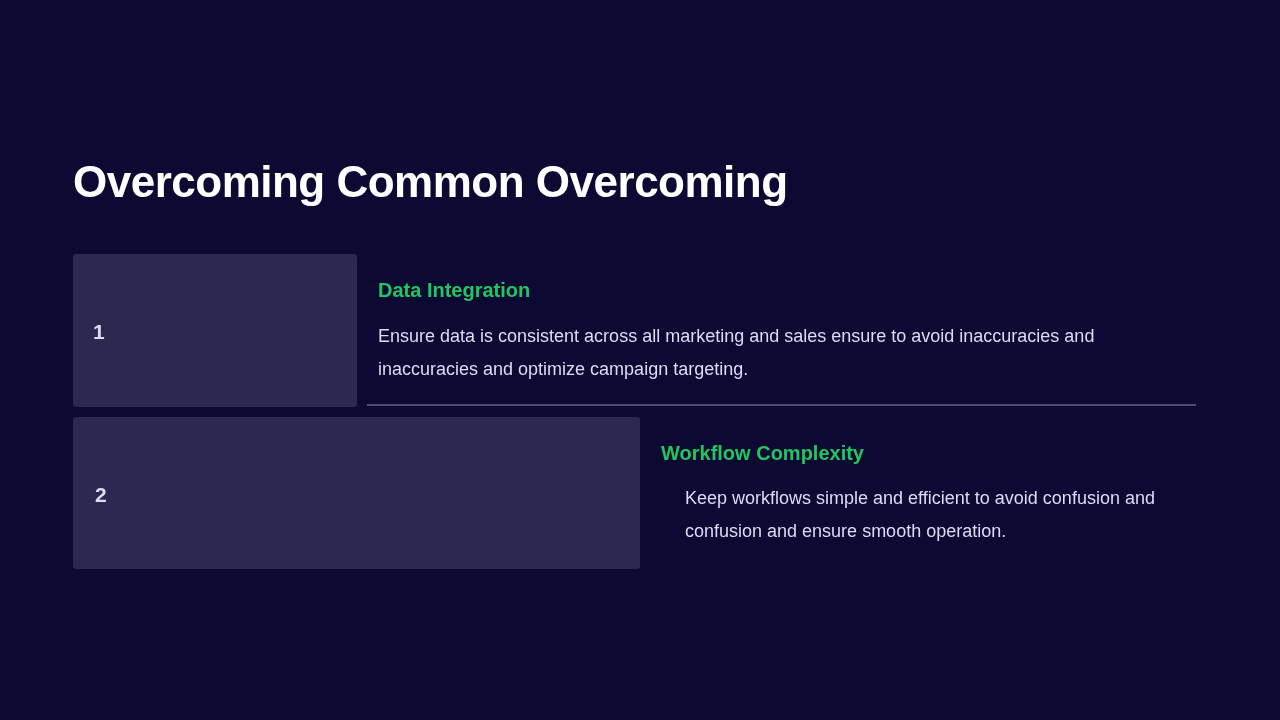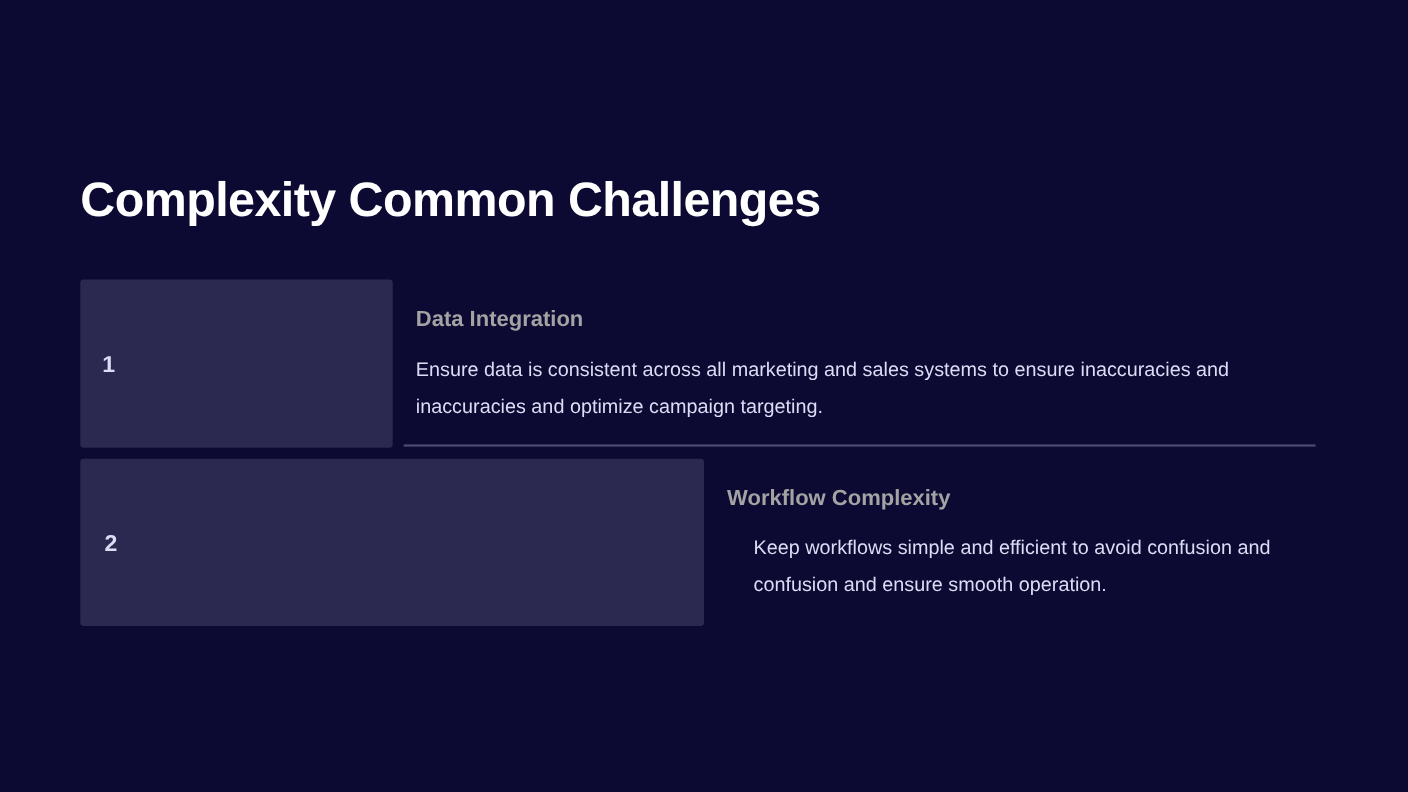--- a/index.html
+++ b/index.html
@@ -36,46 +36,46 @@
       font-size: 21px;
       font-weight: 700;
       color: #dcdcf5;
       line-height: 24px;
     }
     .item-heading {
       position: absolute;
       margin: 0;
       font-size: 20px;
       font-weight: 700;
-      color: #a3a3a3;
+      color: #22c55e;
       line-height: 26px;
       white-space: nowrap;
     }
     .item-body {
       position: absolute;
       margin: 0;
       font-size: 18px;
       color: #dcdcf5;
       line-height: 33px;
     }
     .divider {
       position: absolute;
       height: 2px;
       background: #4d4a73;
     }
   </style>
 </head>
 <body>
 
-<h1 class="slide-title">Complexity Common Challenges</h1>
+<h1 class="slide-title">Overcoming Common Overcoming</h1>
 
 <div class="card" style="left:73px; top:254px; width:284px; height:153px;">
   <span class="card-number" style="left:20px; top:66px;">1</span>
 </div>
 <h2 class="item-heading" style="left:378px; top:277px;">Data Integration</h2>
-<p class="item-body" style="left:378px; top:320px; width:760px;">Ensure data is consistent across all marketing and sales systems to ensure inaccuracies and inaccuracies and optimize campaign targeting.</p>
+<p class="item-body" style="left:378px; top:320px; width:760px;">Ensure data is consistent across all marketing and sales ensure to avoid inaccuracies and inaccuracies and optimize campaign targeting.</p>
 <div class="divider" style="left:367px; top:404px; width:829px;"></div>
 
 <div class="card" style="left:73px; top:417px; width:567px; height:152px;">
   <span class="card-number" style="left:22px; top:66px;">2</span>
 </div>
 <h2 class="item-heading" style="left:661px; top:440px;">Workflow Complexity</h2>
 <p class="item-body" style="left:661px; top:482px; width:510px;margin-left:24px;">Keep workflows simple and efficient to avoid confusion and confusion and ensure smooth operation.</p>
 
 </body></html>

